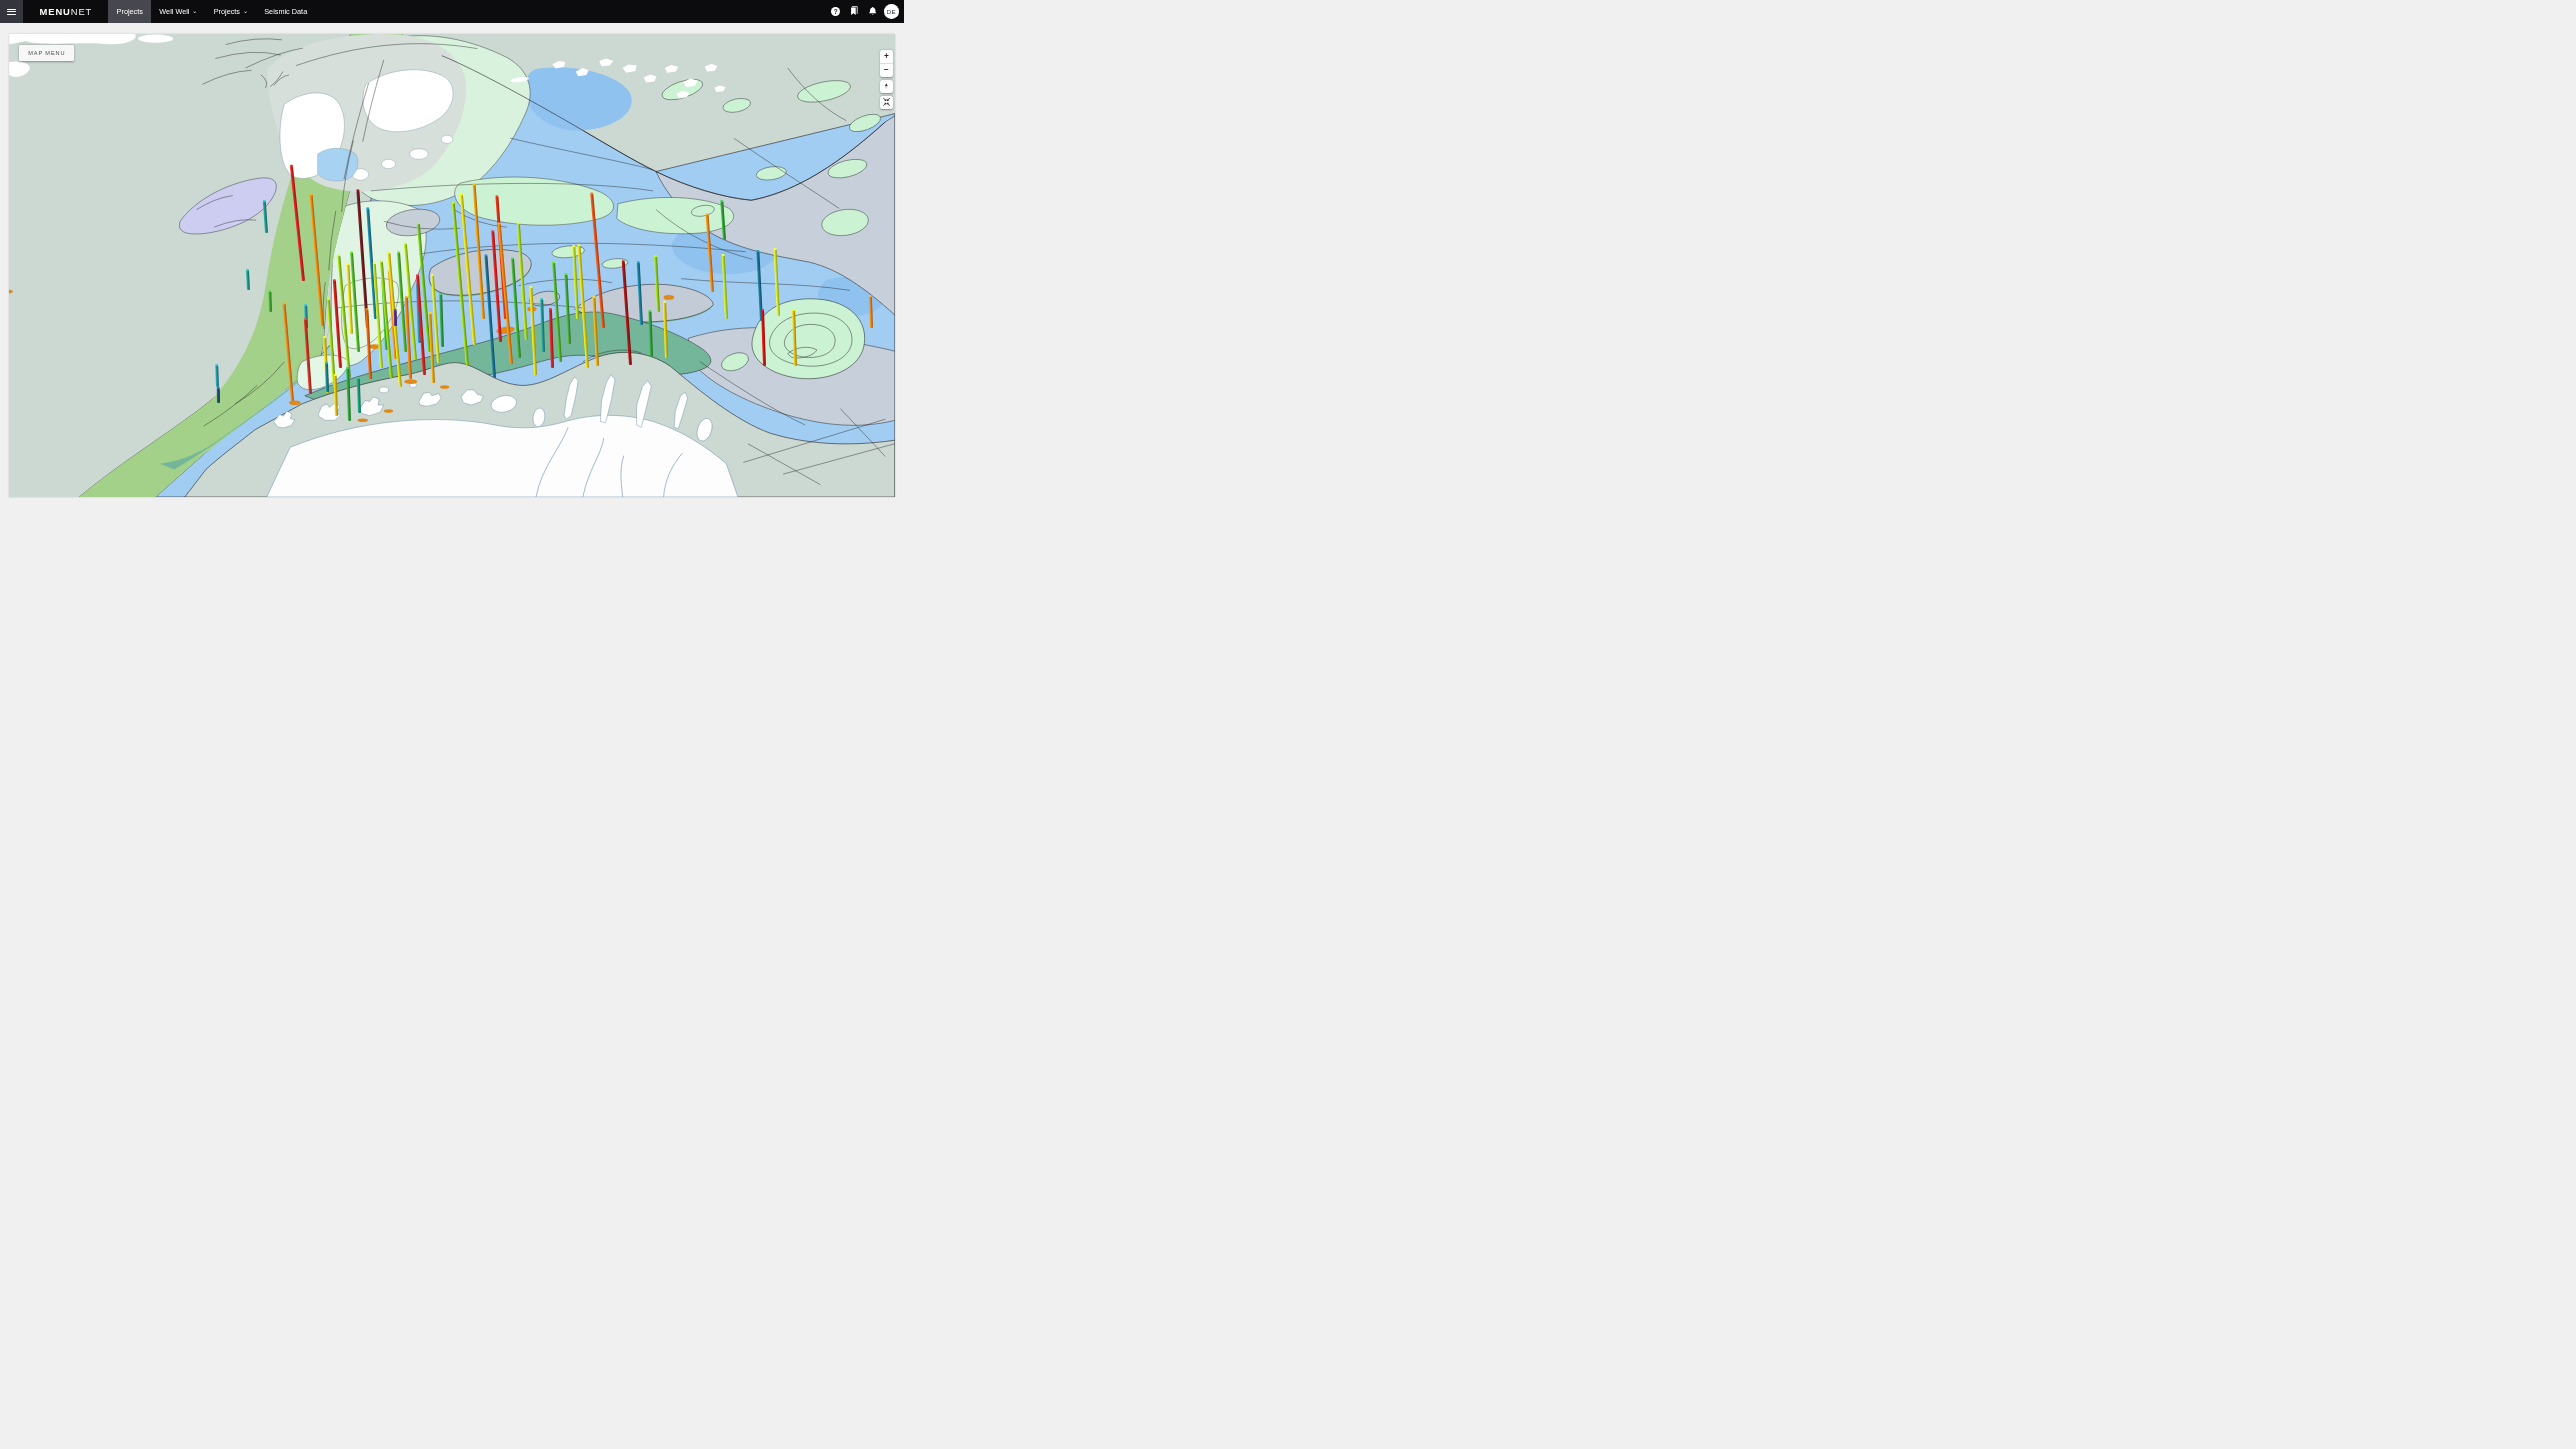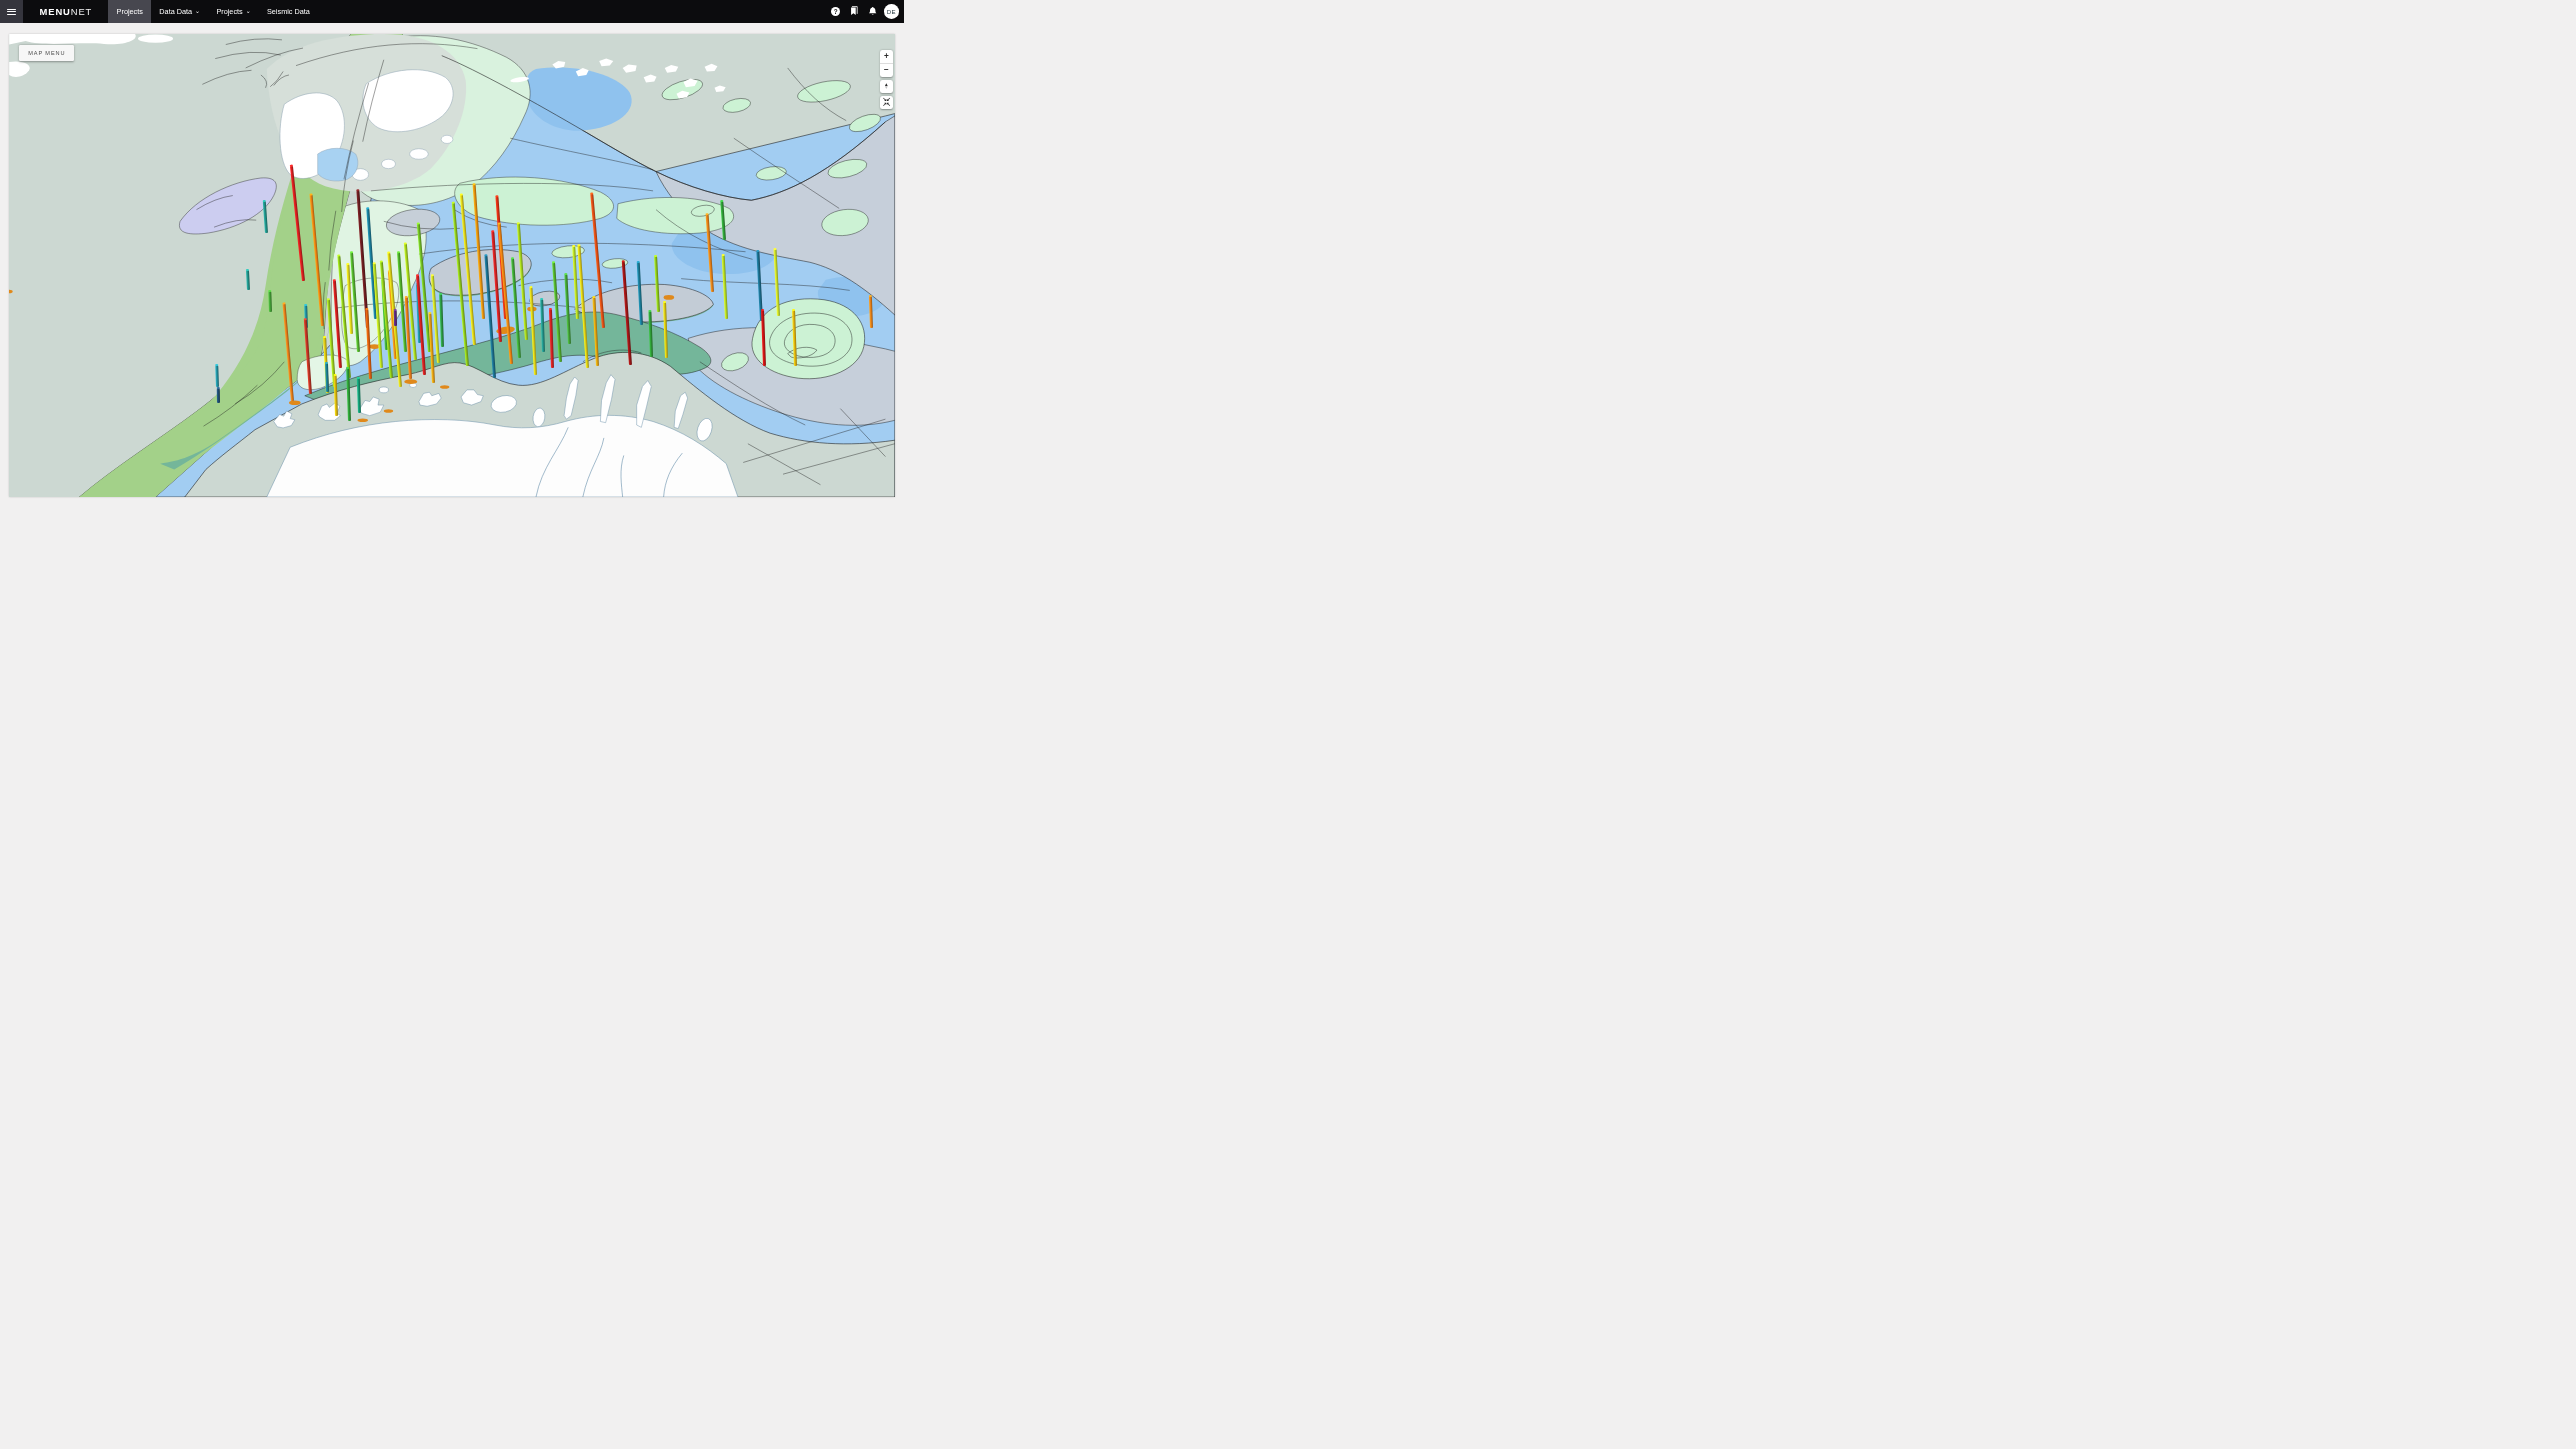--- a/index.html
+++ b/index.html
@@ -54,21 +54,21 @@
     </div>
     <div id="brand">
       <span class="b">MENU</span>
         <span class="l">NET</span>
     </div>
     <div id="nav-items">
         <div class="nav-item active">
           <span>Projects</span>
         </div>
         <div class="nav-item">
-          <span>Data Data</span>
+          <span>Well Well</span>
           <span class="chev">⌄</span>
         </div>
         <div class="nav-item">
           <span>Projects</span>
           <span class="chev">⌄</span>
         </div>
         <div class="nav-item">
           <span>Seismic Data</span>
         </div>
       </div>

